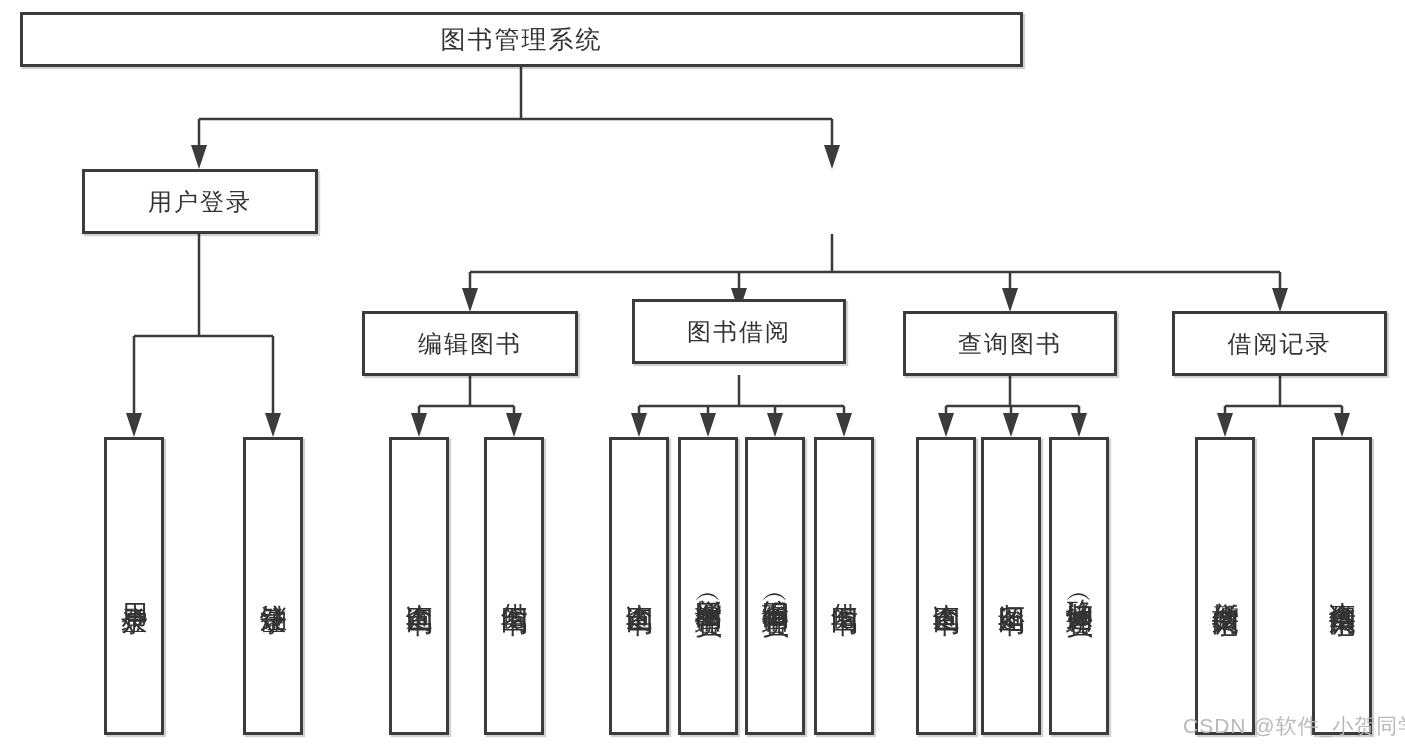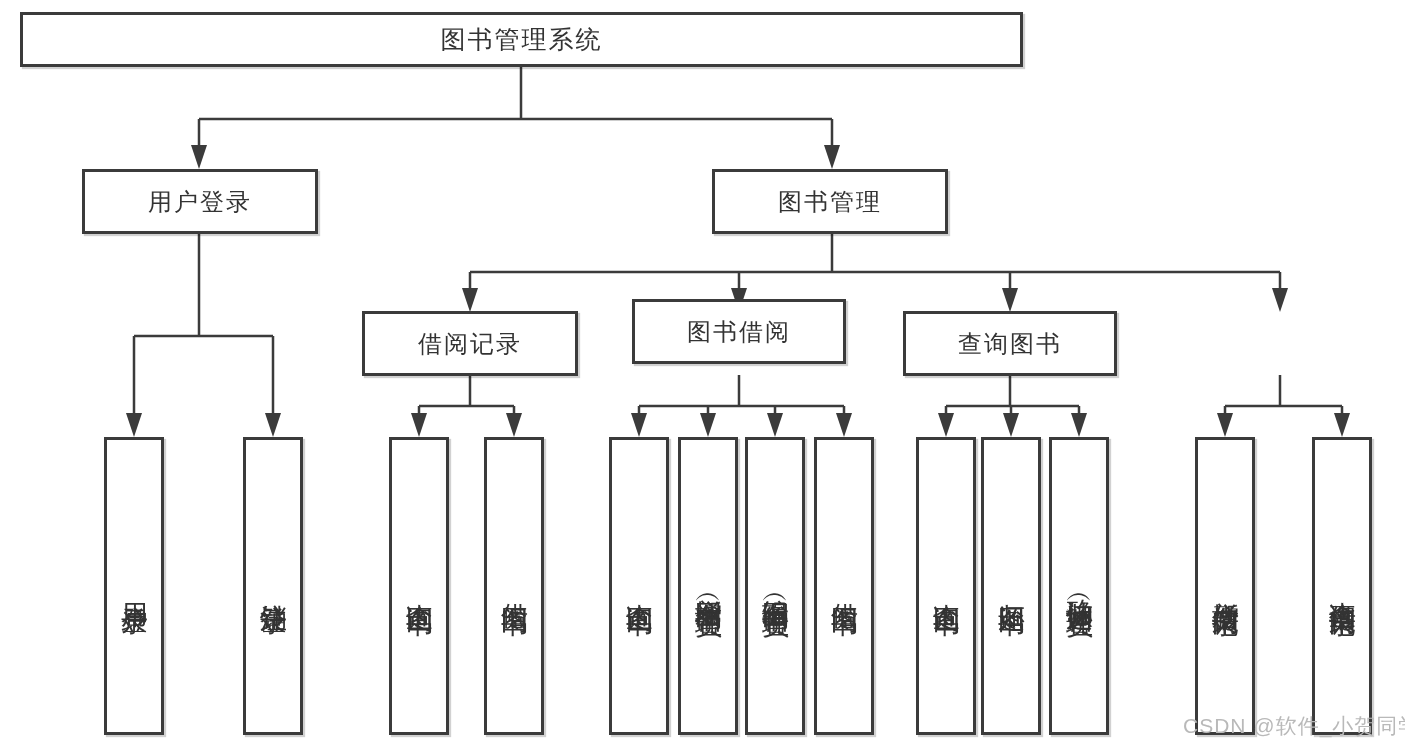--- a/index.html
+++ b/index.html
@@ -110,32 +110,32 @@
     </g>
   </svg>
 
   <div class="node root-node n-root">
     <span>图书管理系统</span>
   </div>
 
   <div class="node hnode n-l2a">
     <span>用户登录</span>
   </div>
-  <div class="node hnode n-l2b">
-    <span>图书管理</span>
-  </div>
 
   <div class="node hnode n-l3a">
-    <span>借阅记录</span>
+    <span>编辑图书</span>
   </div>
   <div class="node hnode n-l3b">
     <span>图书借阅</span>
   </div>
   <div class="node hnode n-l3c">
     <span>查询图书</span>
+  </div>
+  <div class="node hnode n-l3d">
+    <span>借阅记录</span>
   </div>
 
   <div class="node leaf n-g0a">
     <span class="vtext">用户登录</span>
   </div>
   <div class="node leaf n-g0b">
     <span class="vtext">注销登录</span>
   </div>
 
   <div class="node leaf n-g1a">

